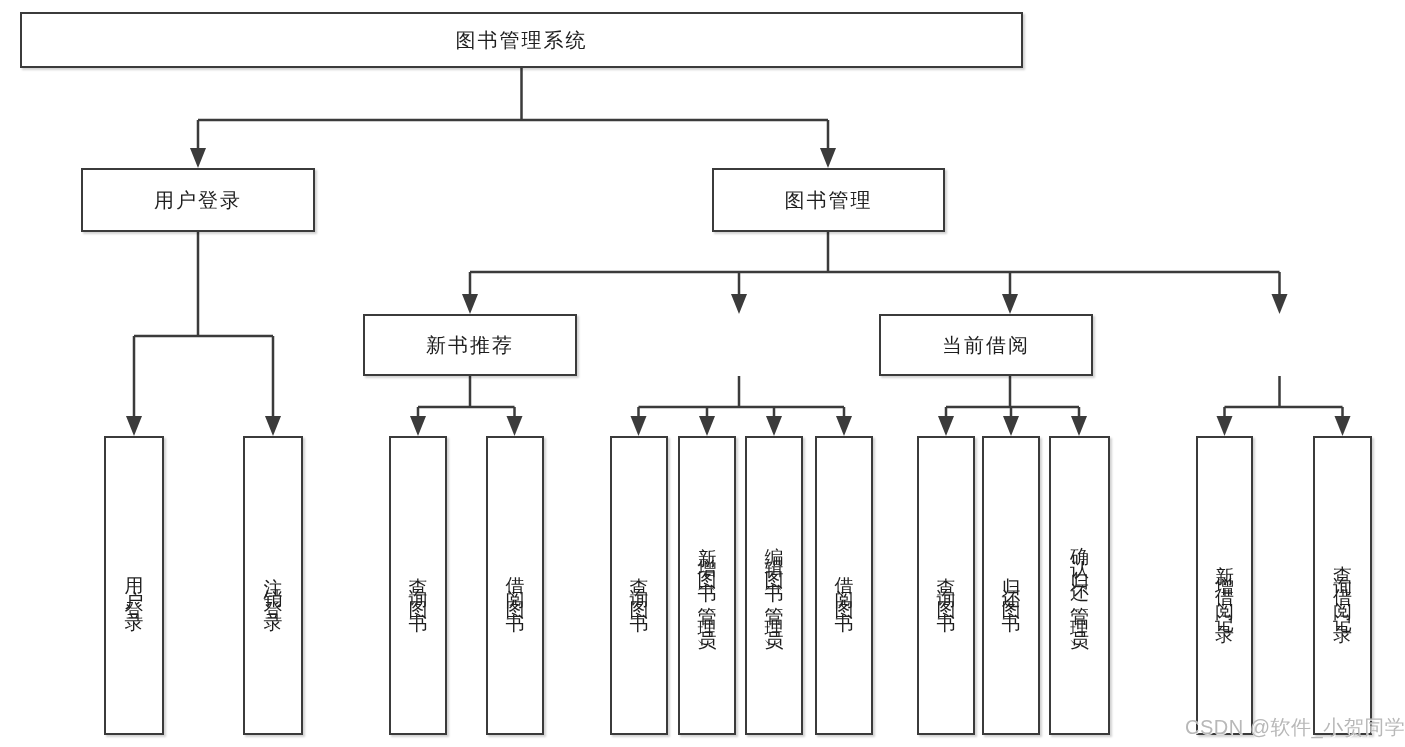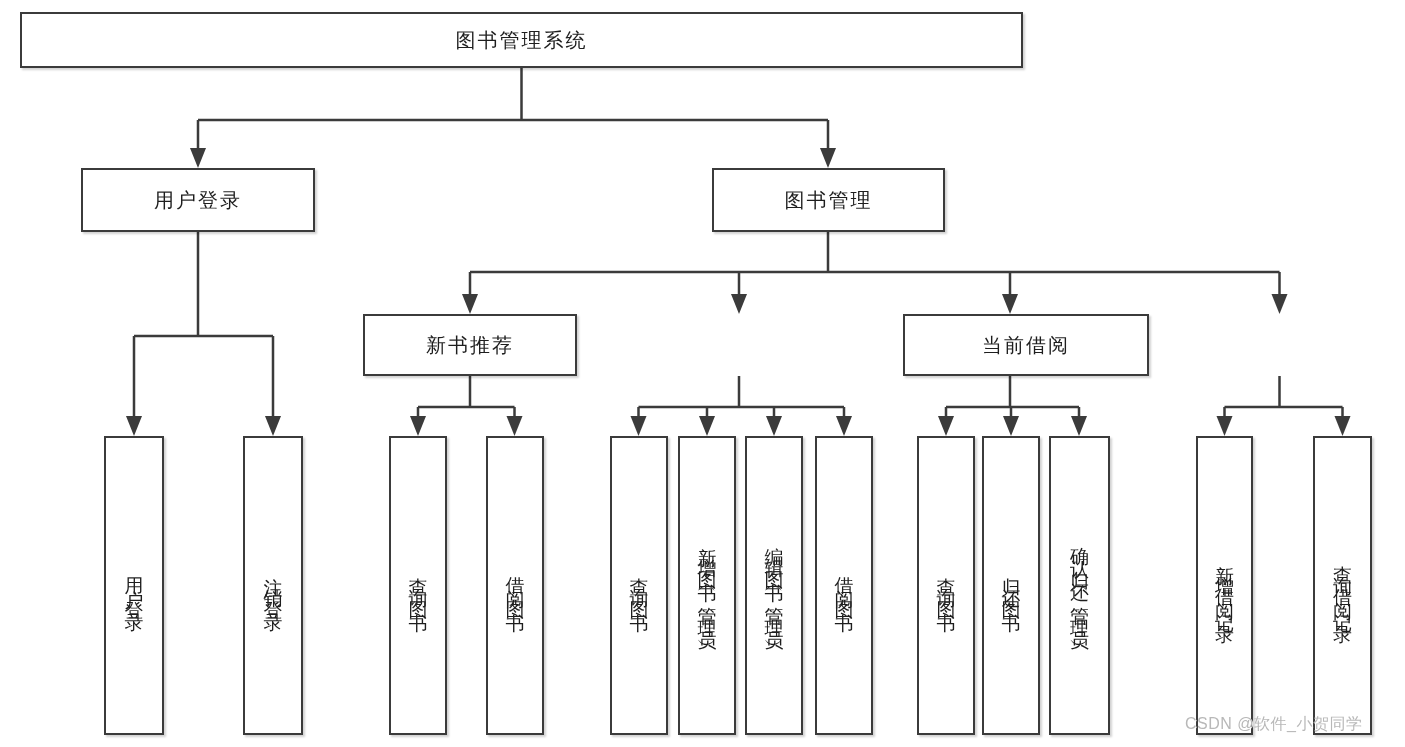--- a/index.html
+++ b/index.html
@@ -43,21 +43,21 @@
     writing-mode: vertical-rl;
     text-orientation: mixed;
     font-size: 19px;
     line-height: 1.15;
     letter-spacing: 12px;
   }
   .watermark {
     position: absolute;
     left: 1185px;
     top: 714px;
-    font-size: 16px;
+    font-size: 20px;
     letter-spacing: 0.5px;
     color: var(--wm);
     text-shadow: 1px 1px 0 rgba(255,255,255,0.85);
     white-space: nowrap;
     z-index: 10;
     text-align: center;
   }
 </style>
 </head>
 <body>
@@ -121,21 +121,21 @@
   <div class="node h" style="left:81px;top:168px;width:234px;height:64px">
     <span>用户登录</span>
   </div>
   <div class="node h" style="left:363px;top:314px;width:214px;height:62px">
     <span>新书推荐</span>
   </div>
 
   <div class="node h" style="left:712px;top:168px;width:233px;height:64px">
     <span>图书管理</span>
   </div>
-  <div class="node h" style="left:903px;top:314px;width:246px;height:62px">
+  <div class="node h" style="left:879px;top:314px;width:214px;height:62px">
     <span>当前借阅</span>
   </div>
 
   <div class="node v" style="left:104px;top:436px;width:60px;height:299px">
     <span>用户登录</span>
   </div>
   <div class="node v" style="left:243px;top:436px;width:60px;height:299px">
     <span>注销登录</span>
   </div>
 

